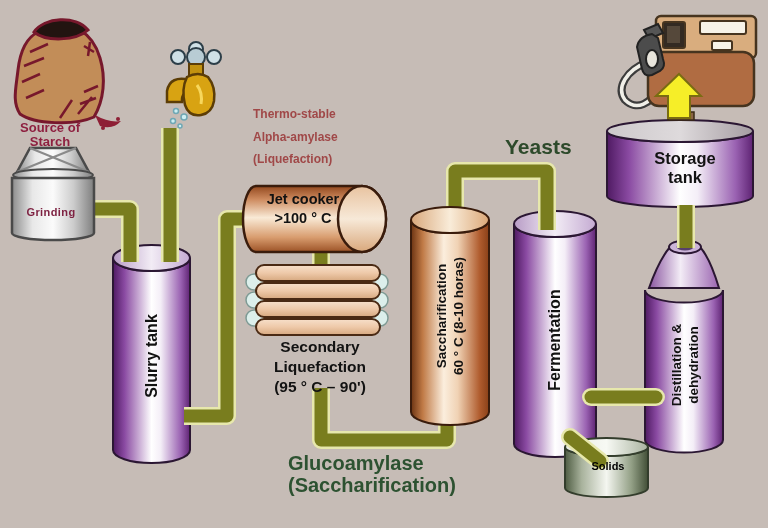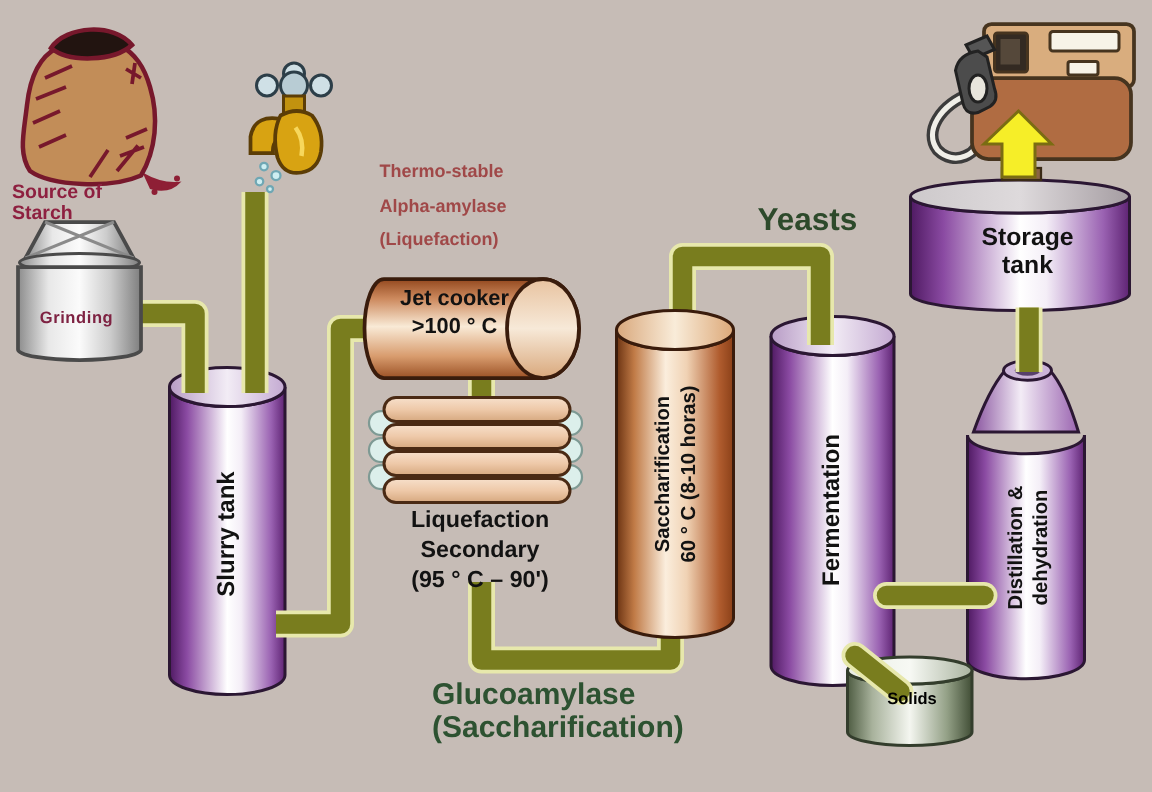--- a/index.html
+++ b/index.html
@@ -8,21 +8,21 @@
     background:#c6bcb6;font-family:"Liberation Sans",sans-serif;
   }
   #diagram-svg{position:absolute;left:0;top:0;}
   .lbl{position:absolute;font-weight:bold;white-space:nowrap;}
   .vlbl{position:absolute;font-weight:bold;white-space:nowrap;
         transform:translate(-50%,-50%) rotate(-90deg);text-align:center;}
   .pipeO{fill:none;stroke:#e7e8ac;stroke-width:18;stroke-linejoin:round;}
   .pipeI{fill:none;stroke:#797d1e;stroke-width:13;stroke-linejoin:round;}
   .pipeOr{fill:none;stroke:#e7e8ac;stroke-width:18;stroke-linejoin:round;stroke-linecap:round;}
   .pipeIr{fill:none;stroke:#797d1e;stroke-width:13;stroke-linejoin:round;stroke-linecap:round;}
-  #lbl-source{left:8px;top:121px;width:84px;text-align:left;font-size:13px;line-height:13.5px;color:#8e2040;}
+  #lbl-source{left:8px;top:121px;width:84px;text-align:center;font-size:13px;line-height:13.5px;color:#8e2040;}
   #lbl-grinding{left:11px;top:206px;width:80px;text-align:center;font-size:11px;color:#7e2242;letter-spacing:.4px;}
   #lbl-thermo{left:253px;top:103px;font-size:12px;line-height:22.5px;color:#a04848;}
   #lbl-jet{left:245px;top:190px;width:116px;text-align:center;font-size:14.5px;line-height:18.5px;color:#121212;}
   #lbl-secondary{left:248px;top:337px;width:144px;text-align:center;font-size:15.5px;line-height:20px;color:#121212;}
   #lbl-gluco{left:288px;top:453px;font-size:20px;line-height:21.5px;color:#2d5231;}
   #lbl-yeasts{left:505px;top:135px;font-size:21px;color:#2d4a2b;}
   #lbl-storage{left:630px;top:149px;width:110px;text-align:center;font-size:16.5px;line-height:19px;color:#121212;}
   #lbl-solids{left:568px;top:460px;width:80px;text-align:center;font-size:11px;color:#000000;}
   #lbl-slurry{left:152px;top:356px;font-size:16px;color:#121212;}
   #lbl-sacch{left:450px;top:316px;font-size:13.5px;line-height:17px;color:#121212;}
@@ -270,22 +270,22 @@
   <div>Alpha-amylase</div>
   <div>(Liquefaction)</div>
 </div>
 
 <div class="lbl" id="lbl-jet">
   <div>Jet cooker</div>
   <div>&gt;100 ° C</div>
 </div>
 
 <div class="lbl" id="lbl-secondary">
+  <div>Secondary</div>
   <div>Liquefaction</div>
-  <div>Secondary</div>
   <div>(95 ° C – 90')</div>
 </div>
 
 <div class="lbl" id="lbl-gluco">
   <div>Glucoamylase</div>
   <div>(Saccharification)</div>
 </div>
 
 <div class="vlbl" id="lbl-sacch">
   <div>Saccharification</div>

